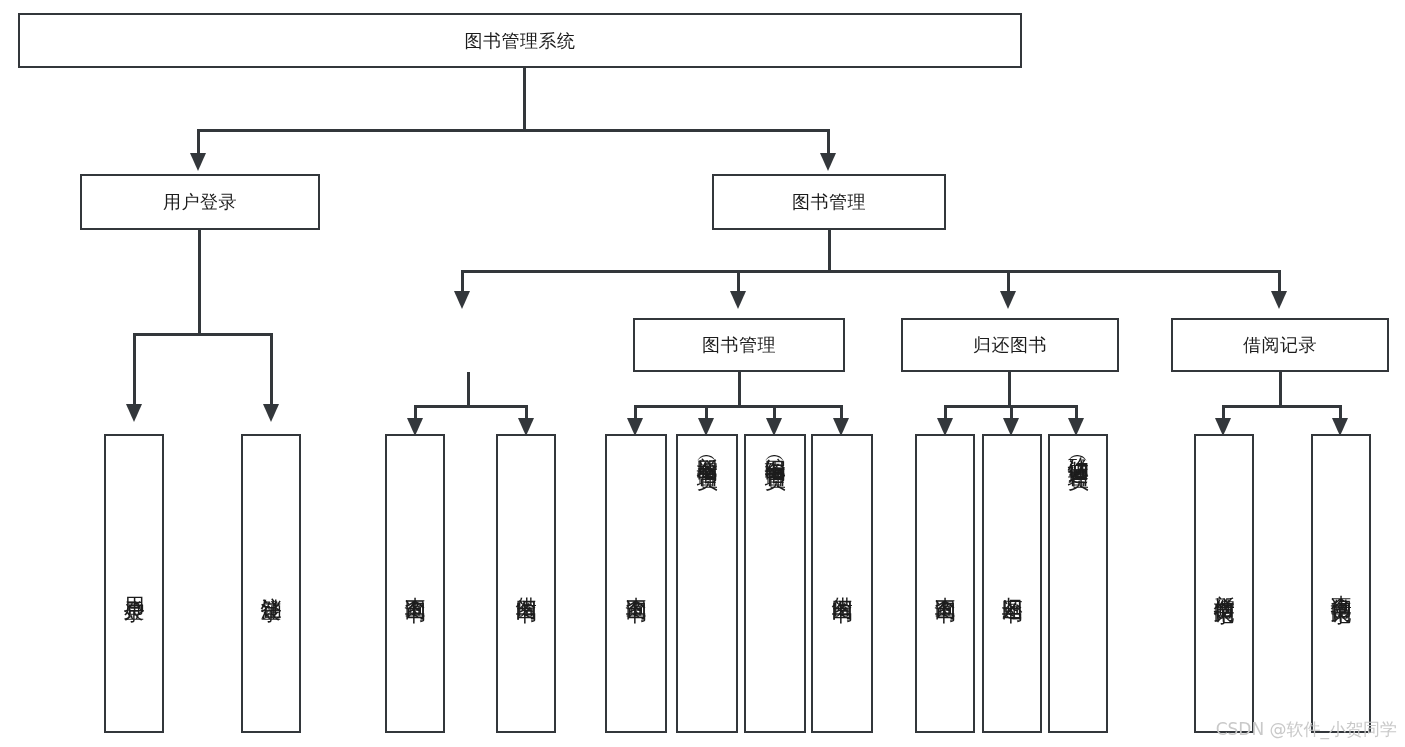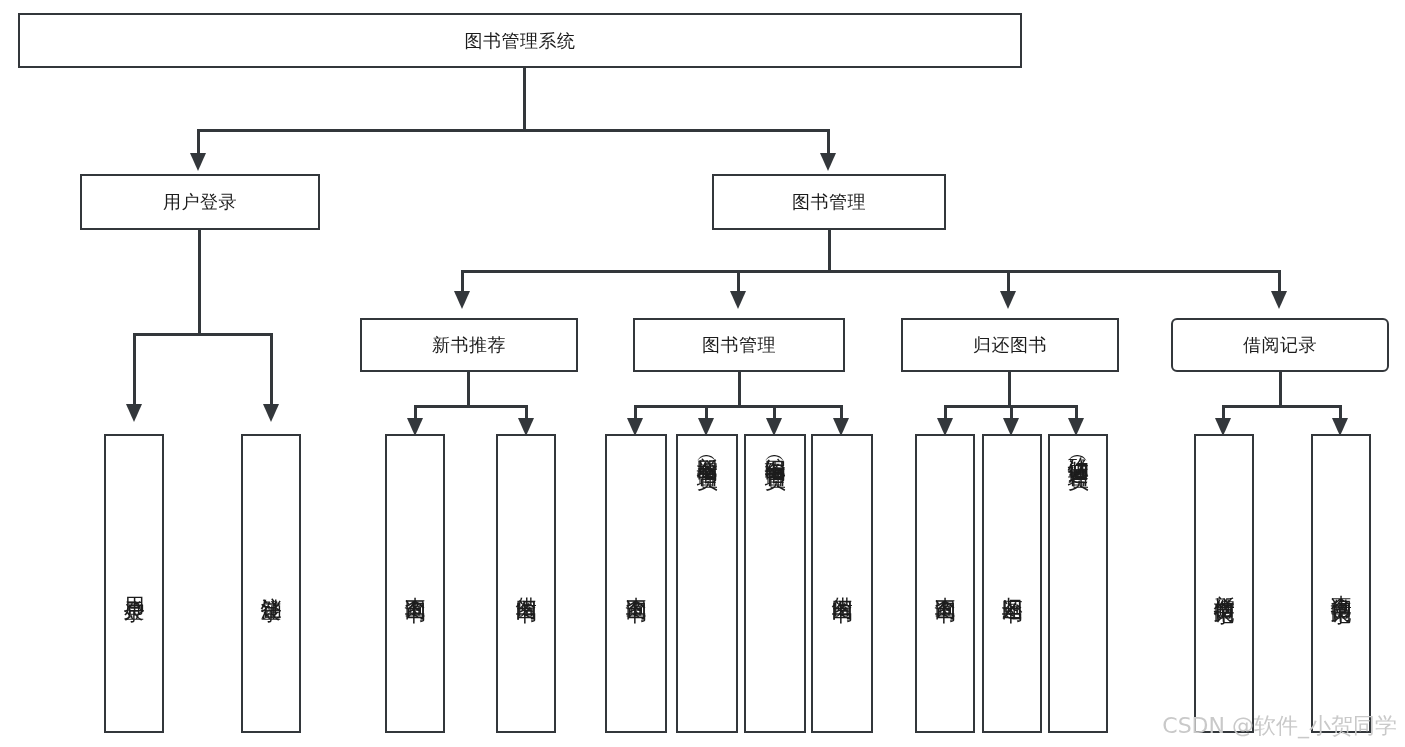--- a/index.html
+++ b/index.html
@@ -61,21 +61,21 @@
     width: 0;
     height: 0;
     border-left: 8px solid transparent;
     border-right: 8px solid transparent;
     border-top: 18px solid #33373b;
   }
   #watermark {
     position: absolute;
     right: 8px;
     bottom: 6px;
-    font-size: 22px;
+    font-size: 17px;
     color: #c9c9c9;
     white-space: nowrap;
     font-family: "DejaVu Sans", "Liberation Sans", sans-serif;
   }
 </style>
 </head>
 <body>
 
 <div id="canvas">
 
@@ -116,30 +116,27 @@
 
   <div class="edge v" style="left:737px; top:270px; width:3px; height:24px;"></div>
   <div class="arrow" style="left:730px; top:291px;"></div>
 
   <div class="edge v" style="left:1007px; top:270px; width:3px; height:24px;"></div>
   <div class="arrow" style="left:1000px; top:291px;"></div>
 
   <div class="edge v" style="left:1278px; top:270px; width:3px; height:24px;"></div>
   <div class="arrow" style="left:1271px; top:291px;"></div>
 
-  <div class="node" style="left:360px; top:318px; width:218px; height:54px;">
-    <span class="label">新书推荐</span>
-  </div>
   <div class="node" style="left:633px; top:318px; width:212px; height:54px;">
     <span class="label">图书管理</span>
   </div>
   <div class="node" style="left:901px; top:318px; width:218px; height:54px;">
     <span class="label">归还图书</span>
   </div>
-  <div class="node" style="left:1171px; top:318px; width:218px; height:54px;border-radius:6px;">
+  <div class="node" style="left:1171px; top:318px; width:218px; height:54px;">
     <span class="label">借阅记录</span>
   </div>
 
   <div class="edge v" style="left:467px; top:372px; width:3px; height:35px;"></div>
   <div class="edge h" style="left:414px; top:405px; width:114px; height:3px;"></div>
   <div class="edge v" style="left:414px; top:405px; width:3px; height:16px;"></div>
   <div class="arrow" style="left:407px; top:418px;"></div>
   <div class="edge v" style="left:525px; top:405px; width:3px; height:16px;"></div>
   <div class="arrow" style="left:518px; top:418px;"></div>
 

